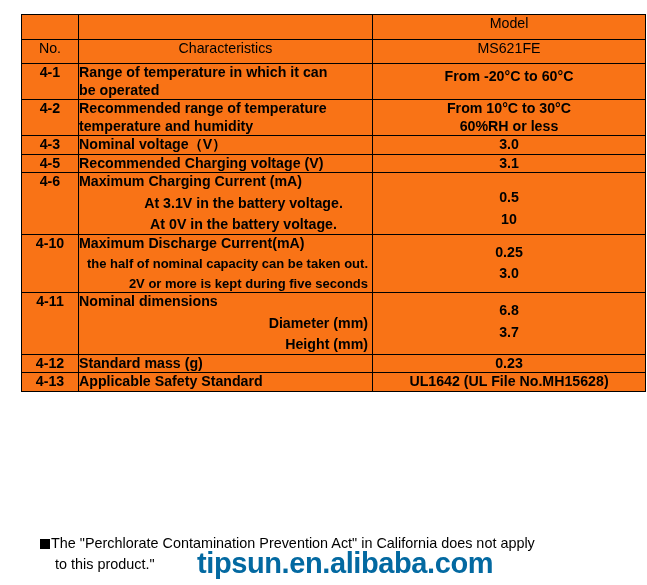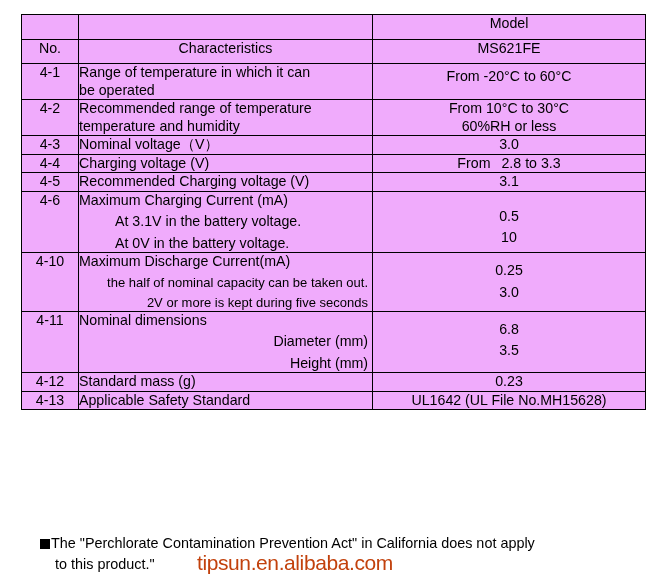--- a/index.html
+++ b/index.html
@@ -37,21 +37,21 @@
   table.spec {
     border-collapse: collapse;
     table-layout: fixed;
     width: 624px;
     font-size: 14.2px;
   }
   table.spec td {
     border: 1.6px solid #000000;
     padding: 0;
     vertical-align: top;
-    background: #f0abfc;
+    background: #f97316;
   }
   .col-no    { width: 57px; }
   .col-char  { width: 294px; }
   .col-model { width: 273px; }
 
   
   td.hdr {
     background: #cbcbcb;
     text-align: center;
   }
@@ -61,30 +61,30 @@
   }
   .cellpad {
     padding: 3px 6px 3px 6px;
   }
 
   .c-no   { text-align: center; }
   .c-val  { text-align: center; }
 
   
   .ln { display: block; white-space: nowrap; }
-  .ln-indent-1 { padding-left: 36px; }
+  .ln-indent-1 { padding-left: 36px; text-align: center; }
   .ln-right { text-align: right; padding-right: 4px; }
   .ln-small { font-size: 13px; }
   .ln-small.ln-right { padding-right: 4px; }
   .ln-c { text-align: center; }
   .pad-top-lg { padding-top: 16px; }
   .pad-top-md { padding-top: 9px; }
   .pad-top-sm { padding-top: 4px; }
 
-  .tight { line-height: 17.5px; }
+  .tight { line-height: 17.5px; font-weight: bold; }
   .tight-sm { line-height: 16px; }
 
   
   .row-model-h td { height: 24px; }
   .row-colhdr-h td { height: 23px; }
 
   
   #footer-note {
     position: absolute;
     left: 40px;
@@ -104,27 +104,28 @@
   #footer-note .l2 {
     display: block;
     padding-left: 15px;
   }
 
   
   #watermark {
     position: absolute;
     left: 197px;
     top: 548px;
-    font-size: 21px;
+    font-size: 29px;
     line-height: 30px;
-    color: #c2410c;
+    color: #0369a1;
     letter-spacing: -0.4px;
     white-space: nowrap;
     pointer-events: none;
     user-select: none;
+    font-weight: bold;
   }
 </style>
 </head>
 <body>
 
 <div id="page-title">Nominal Specifications</div>
 
 <div id="spec-table-wrap">
 <table class="spec">
   <colgroup>
@@ -186,31 +187,20 @@
         <span class="ln">4-3</span>
       </td>
       <td class="cellpad tight">
         <span class="ln">Nominal voltage（V）</span>
       </td>
       <td class="cellpad c-val tight">
         <span class="ln ln-c">3.0</span>
       </td>
     </tr>
 
-    <tr>
-      <td class="cellpad c-no tight">
-        <span class="ln">4-4</span>
-      </td>
-      <td class="cellpad tight">
-        <span class="ln">Charging voltage (V)</span>
-      </td>
-      <td class="cellpad c-val tight">
-        <span class="ln ln-c">From  2.8 to 3.3</span>
-      </td>
-    </tr>
 
     <tr>
       <td class="cellpad c-no tight">
         <span class="ln">4-5</span>
       </td>
       <td class="cellpad tight">
         <span class="ln">Recommended Charging voltage (V)</span>
       </td>
       <td class="cellpad c-val tight">
         <span class="ln ln-c">3.1</span>
@@ -254,21 +244,21 @@
       <td class="cellpad c-no tight">
         <span class="ln">4-11</span>
       </td>
       <td class="cellpad tight">
         <span class="ln">Nominal dimensions</span>
         <span class="ln ln-right pad-top-sm">Diameter (mm)</span>
         <span class="ln ln-right pad-top-sm">Height (mm)</span>
       </td>
       <td class="cellpad c-val tight">
         <span class="ln ln-c pad-top-md">6.8</span>
-        <span class="ln ln-c pad-top-sm">3.5</span>
+        <span class="ln ln-c pad-top-sm">3.7</span>
       </td>
     </tr>
 
     <tr>
       <td class="cellpad c-no tight">
         <span class="ln">4-12</span>
       </td>
       <td class="cellpad tight">
         <span class="ln">Standard mass (g)</span>
       </td>

